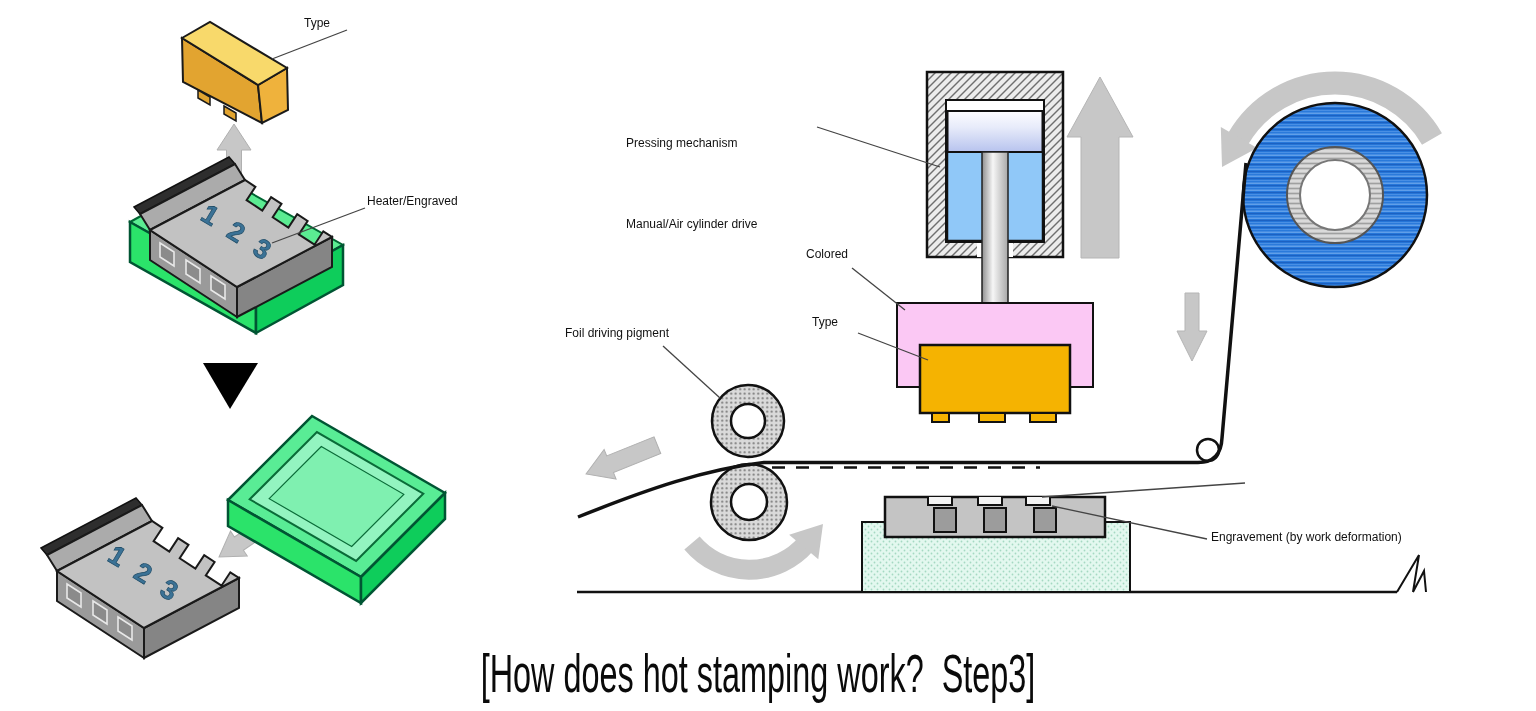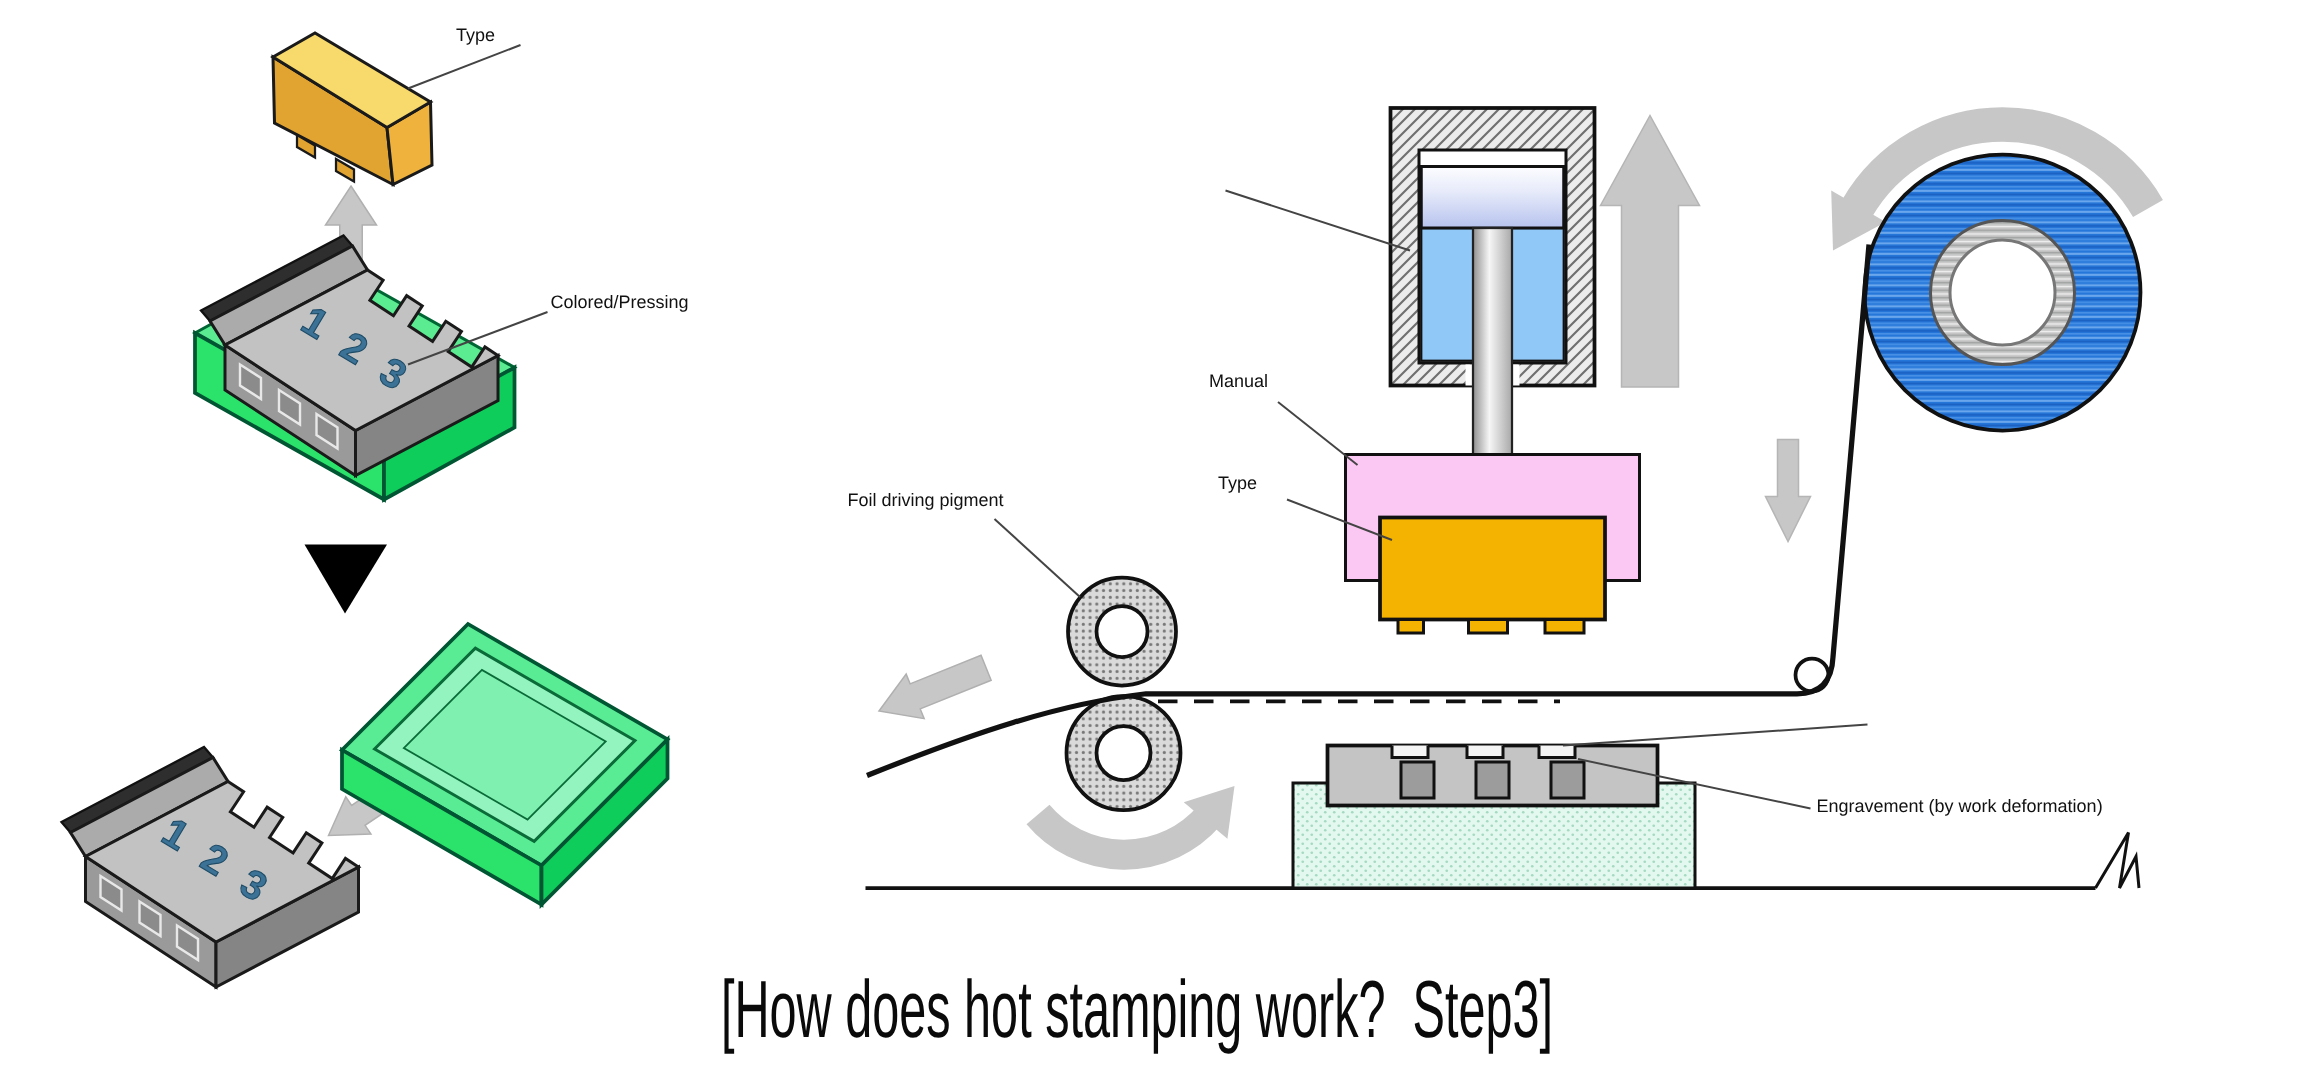--- a/index.html
+++ b/index.html
@@ -199,24 +199,28 @@
     <line x1="852" y1="268" x2="905" y2="310"></line>
     <line x1="858" y1="333" x2="928" y2="360"></line>
     <line x1="663" y1="346" x2="720" y2="398"></line>
     <line x1="1245" y1="483" x2="1042" y2="497"></line>
     <line x1="1207" y1="539" x2="1052" y2="506"></line>
   </g>
 </svg>
 
 <div class="lbl" style="left:304px;top:10px">Type</div>
 
-<div class="lbl" style="left:367px;top:188px">Colored/Pressing</div>
-
-
-<div class="lbl" style="left:806px;top:241px">Manual</div>
+<div class="lbl" style="left:367px;top:188px">Heater/Engraved</div>
+
+<div class="lbl" style="left:626px;top:76px">
+  <div>Pressing mechanism</div>
+  <div>Manual/Air cylinder drive</div>
+</div>
+
+<div class="lbl" style="left:806px;top:241px">Colored</div>
 
 <div class="lbl" style="left:812px;top:309px">Type</div>
 
 <div class="lbl" style="left:565px;top:320px">Foil driving pigment</div>
 
 
 <div class="lbl" style="left:1211px;top:524px">Engravement (by work deformation)</div>
 
 <div id="caption">[How does hot stamping work?  Step3]</div>
 

